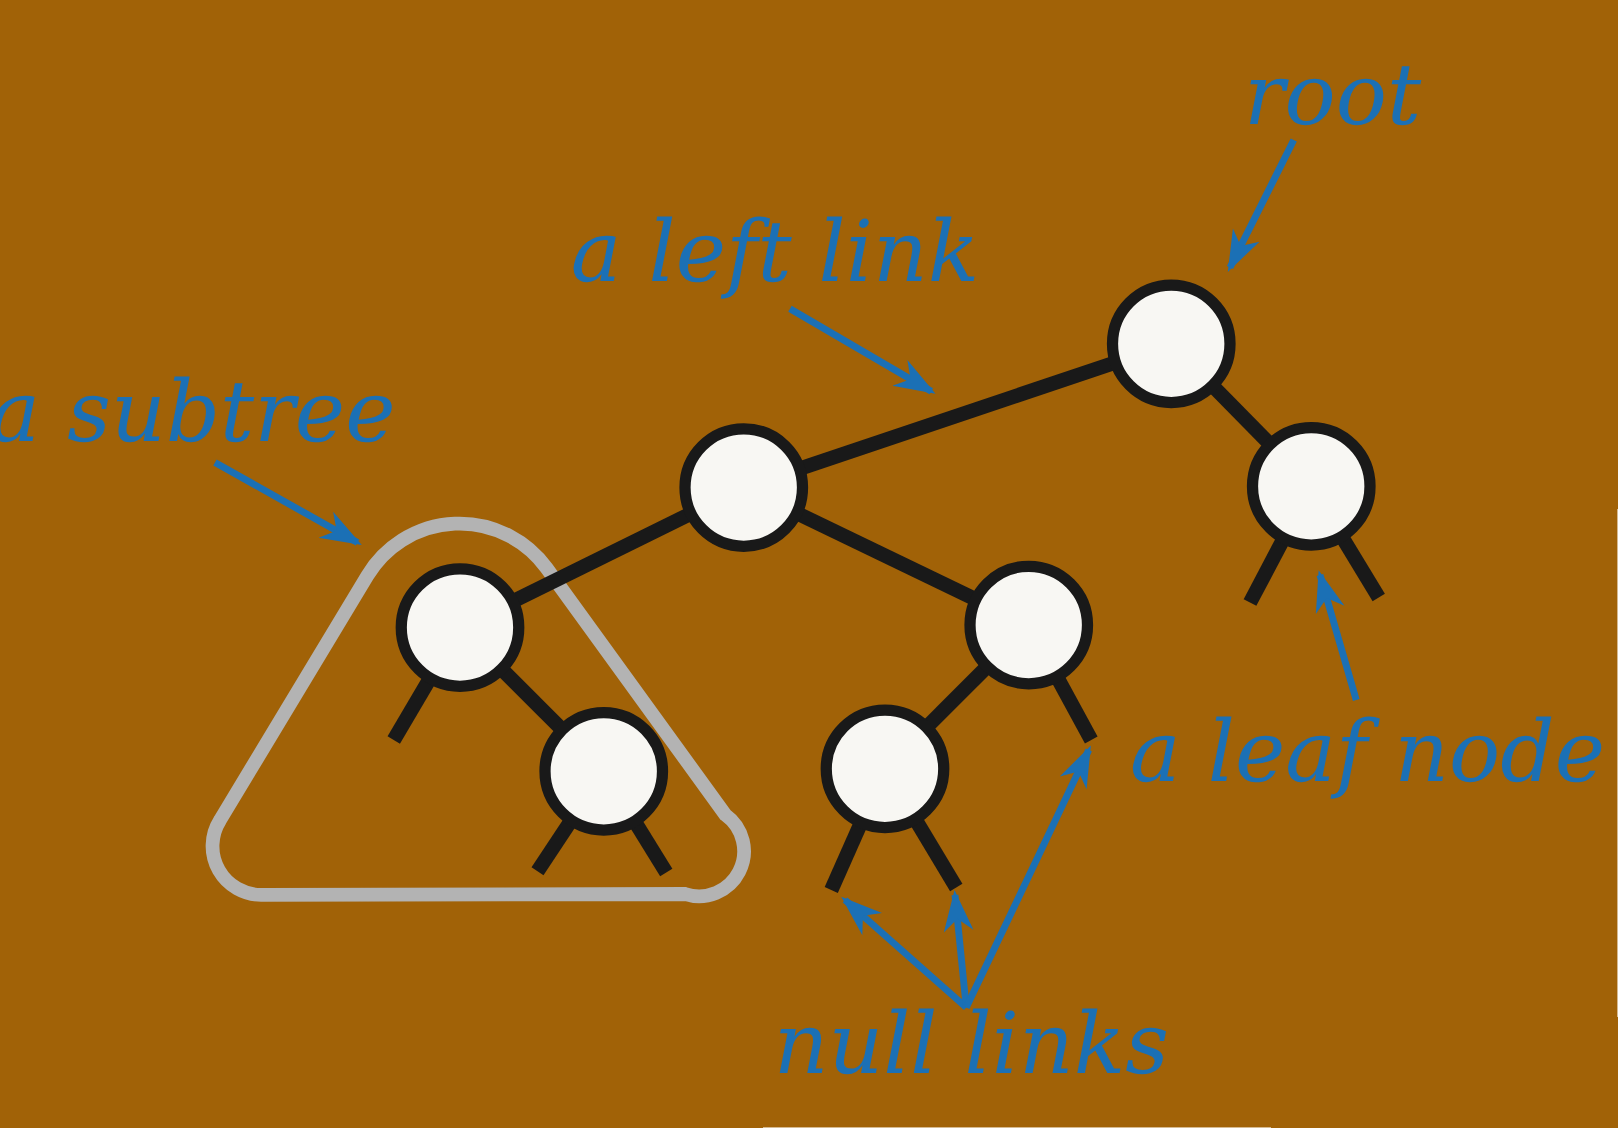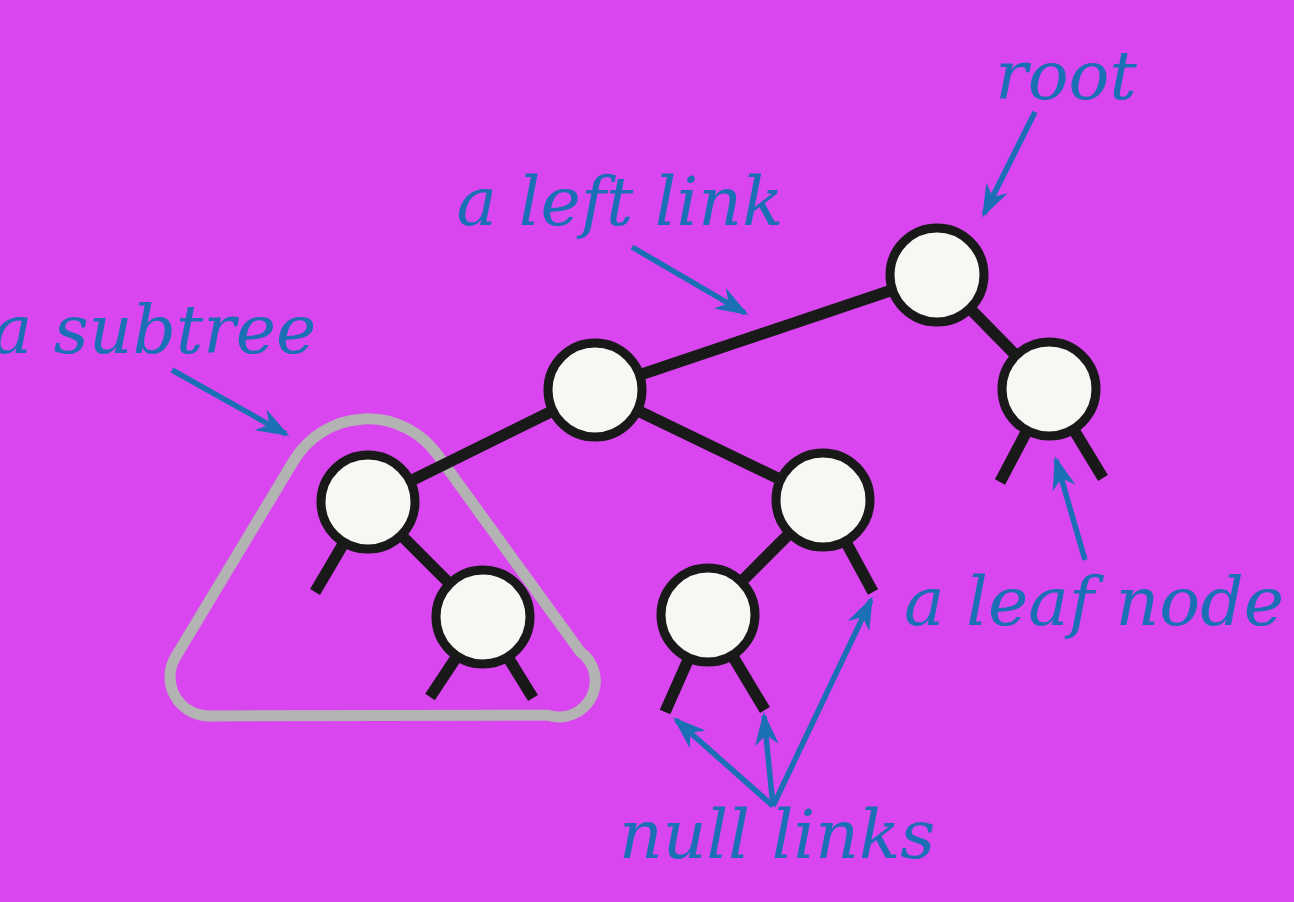--- a/index.html
+++ b/index.html
@@ -4,21 +4,21 @@
 <style>
   html, body {
     margin: 0;
     padding: 0;
     background: #ffffff;
   }
   .stage {
     position: relative;
     width: 1294px;
     height: 902px;
-    background: #d946ef;
+    background: #a16207;
     overflow: hidden;
   }
   svg { display: block; }
 
   .subtree-outline {
     fill: none;
     stroke: var(--subtree-outline-gray, #b3b3b3);
     stroke-width: 11;
   }
   .tree-edge, .null-stub {

